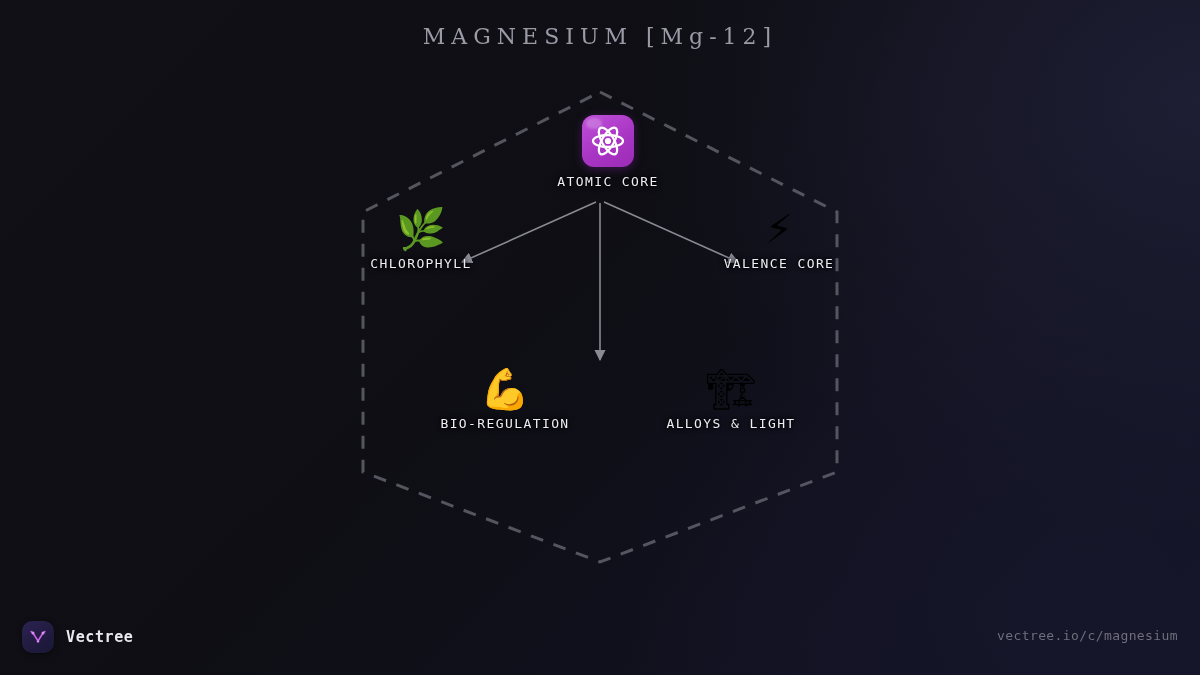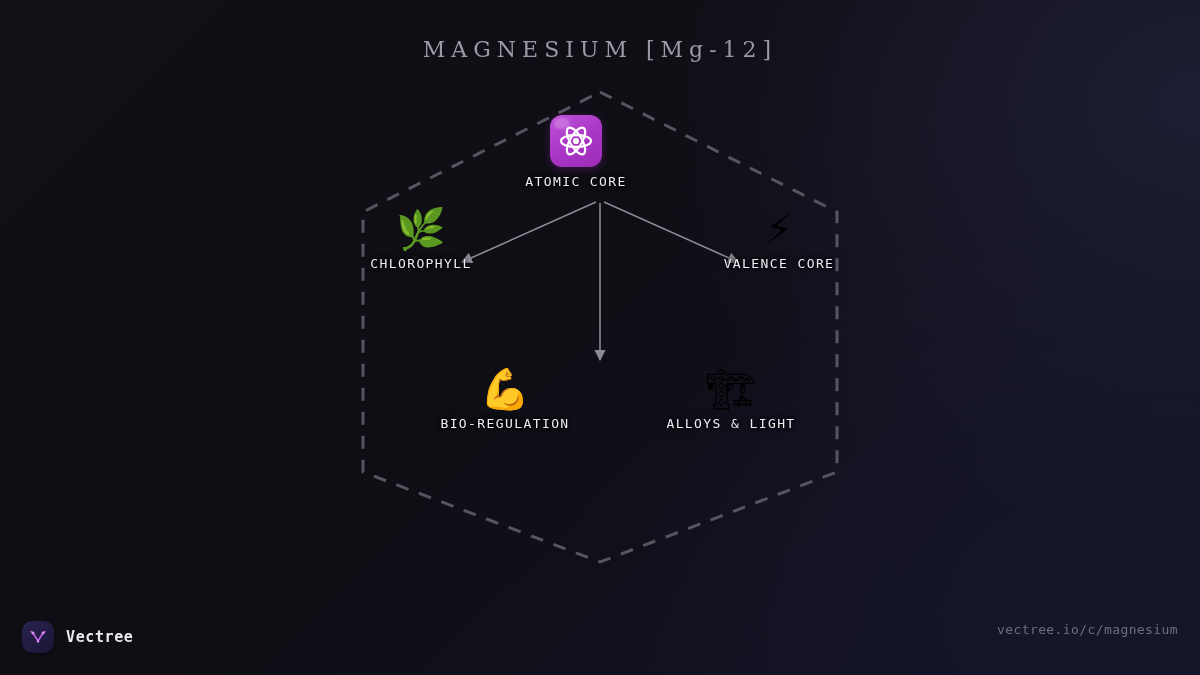--- a/index.html
+++ b/index.html
@@ -21,21 +21,20 @@
   
   #title {
     position:absolute;
     top:24px; left:0; width:1200px;
     text-align:center;
     font-family:"DejaVu Serif", "Liberation Serif", serif;
     font-size:22px;
     letter-spacing:6px;
     color:#9b9ba7;
     white-space:pre;
-    margin-top:13px;
   }
   
   #graph {
     position:absolute;
     top:0; left:0;
     width:1200px; height:675px;
   }
   
   .node {
     position:absolute;
@@ -110,21 +109,21 @@
   #slug {
     font-family:"DejaVu Sans Mono", monospace;
     font-size:32px;
     font-weight:bold;
     letter-spacing:0.5px;
     color:#ffffff;
     line-height:1.05;
   }
   #footer-url {
     position:absolute;
-    right:22px; bottom:38px;
+    right:22px; bottom:32px;
     font-family:"DejaVu Sans Mono", monospace;
     font-size:13px;
     letter-spacing:0.4px;
     color:#6e6e7c;
   }
 </style>
 </head>
 <body>
 
 <div id="stage">
@@ -139,21 +138,21 @@
     </defs>
     <polygon id="hex" fill="none" stroke="#555560" stroke-width="3" stroke-dasharray="13 11" stroke-linecap="butt" points="600,92 837,212 837,472 600,562 363,472 363,212"></polygon>
     <g id="edges">
         <line x1="596" y1="202" x2="462" y2="262" stroke="#8a8a94" stroke-width="1.6" marker-end="url(#arrow)"></line>
         <line x1="604" y1="202" x2="738" y2="262" stroke="#8a8a94" stroke-width="1.6" marker-end="url(#arrow)"></line>
         <line x1="600" y1="203" x2="600" y2="360" stroke="#8a8a94" stroke-width="1.6" marker-end="url(#arrow)"></line>
       </g>
   </svg>
 
   <div id="nodes">
-      <div class="node" style="left: 576px; top: 152px;">
+      <div class="node" style="left: 608px; top: 152px;">
         <div class="node-icon">
           <div class="root-tile">
             <svg width="36" height="36" viewBox="0 0 36 36">
               <g stroke="#ffffff" stroke-width="2.3" fill="none">
                 <ellipse cx="18" cy="18" rx="15" ry="6"></ellipse>
                 <ellipse cx="18" cy="18" rx="15" ry="6" transform="rotate(60 18 18)"></ellipse>
                 <ellipse cx="18" cy="18" rx="15" ry="6" transform="rotate(120 18 18)"></ellipse>
               </g>
               <circle cx="18" cy="18" r="3.1" fill="#ffffff"></circle>
             </svg>

